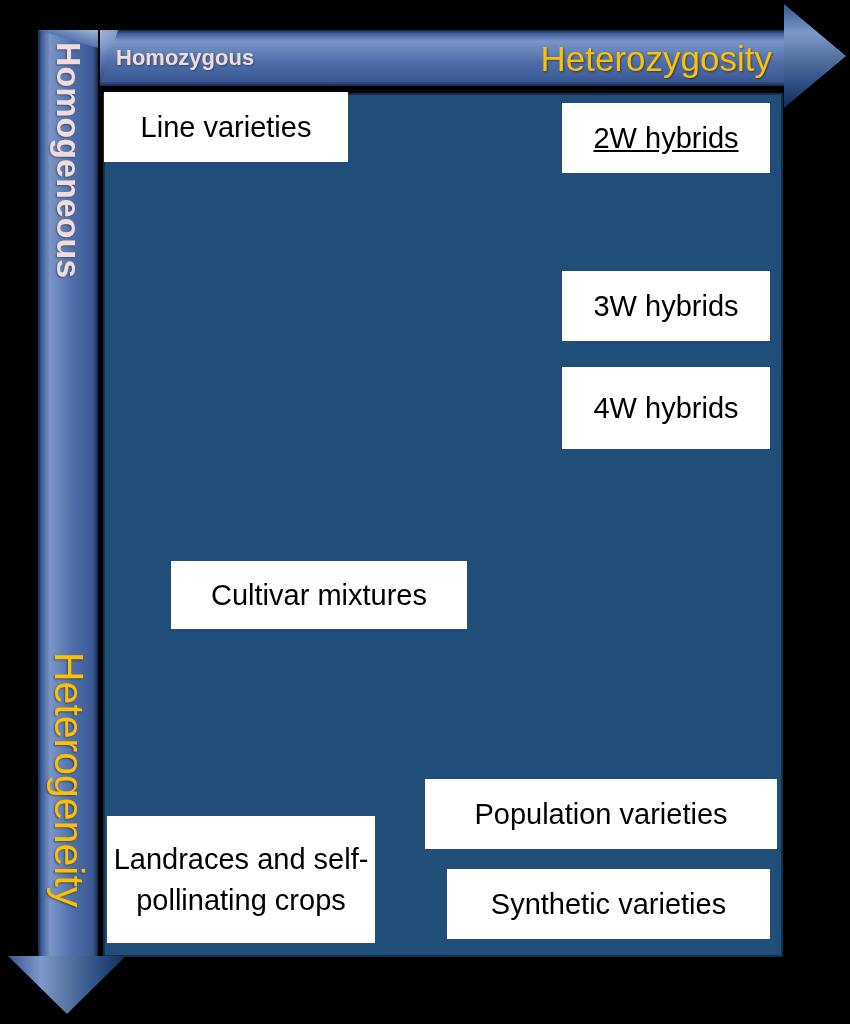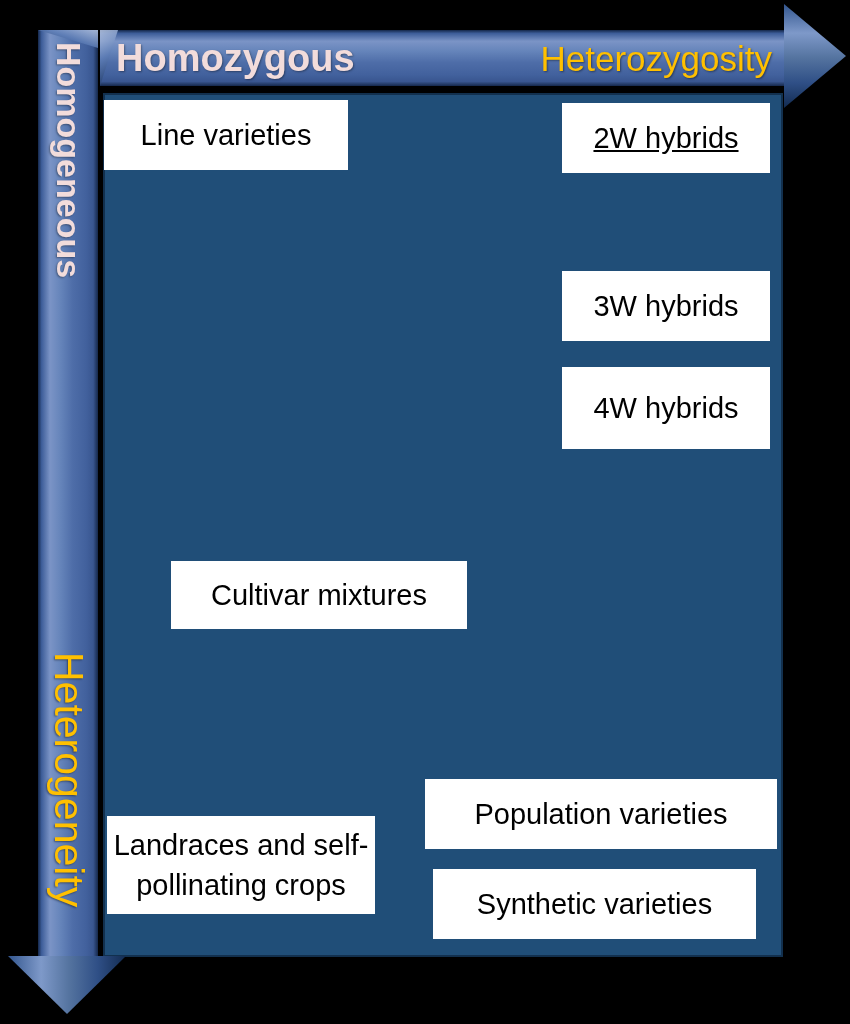--- a/index.html
+++ b/index.html
@@ -78,21 +78,21 @@
     background: linear-gradient(90deg,
       #33568e 0%, #7e99c9 28%, #54739f 52%, #2f4f86 76%, #122b50 100%);
     z-index: 5;
   }
 
   
   .lbl-homozygous {
     position: absolute;
     left: 16px; top: 50%;
     transform: translateY(-50%);
-    font-size: 38px; font-weight: bold;
+    font-size: 22px; font-weight: bold;
     color: var(--label-rose, #f2dcdb);
     white-space: nowrap;
     text-shadow: 1px 1px 2px rgba(0,0,0,0.35);
     text-align: right;
   }
   .lbl-heterozygosity {
     position: absolute;
     right: 16px; top: 50%;
     transform: translateY(-48%);
     font-size: 35px; font-weight: normal;
@@ -126,28 +126,28 @@
     position: absolute;
     background: var(--box-bg, #fff);
     color: var(--box-text, #000);
     display: flex; align-items: center; justify-content: center;
     text-align: center;
     font-size: 29px; line-height: 1.38;
     z-index: 3;
     padding: 0 4px;
     box-sizing: border-box;
   }
-  .box-line       { left: 104px; top: 100px; width: 244px; height: 70px; }
+  .box-line       { left: 104px; top: 92px; width: 244px; height: 70px; }
   .box-2w         { left: 562px; top: 103px; width: 208px; height: 70px; text-decoration: underline; }
   .box-3w         { left: 562px; top: 231px; width: 208px; height: 70px; margin-top: 40px; }
   .box-4w         { left: 562px; top: 367px; width: 208px; height: 82px; }
   .box-cultivar   { left: 171px; top: 561px; width: 296px; height: 68px; }
   .box-population { left: 425px; top: 779px; width: 352px; height: 70px; }
-  .box-synthetic  { left: 433px; top: 869px; width: 323px; height: 70px; }
-  .box-landraces  { left: 107px; top: 816px; width: 268px; height: 98px; }
+  .box-synthetic  { left: 447px; top: 869px; width: 323px; height: 70px; }
+  .box-landraces  { left: 107px; top: 816px; width: 268px; height: 127px; }
 </style>
 </head>
 <body>
 
 <div class="stage">
 
   <div class="panel"></div>
 
   <div class="h-band">
     <span class="lbl-homozygous">Homozygous</span>

